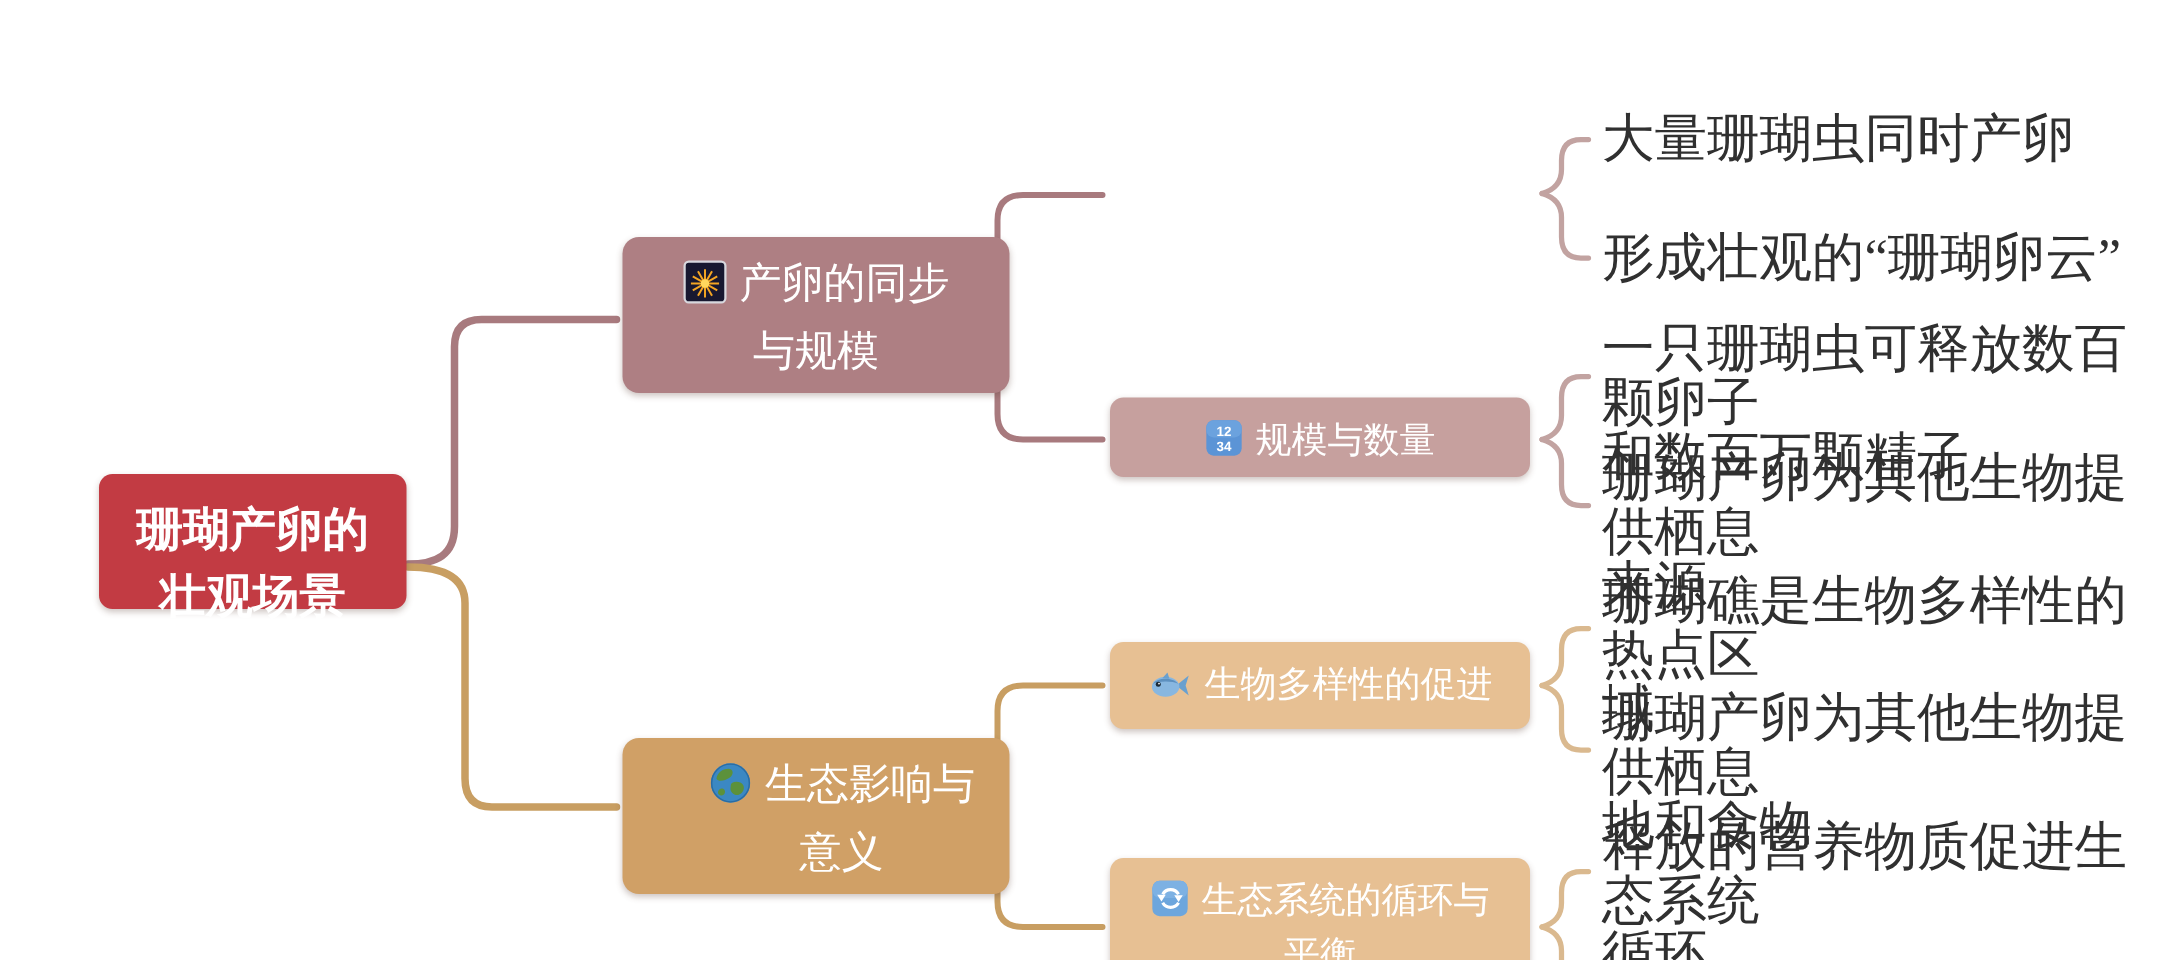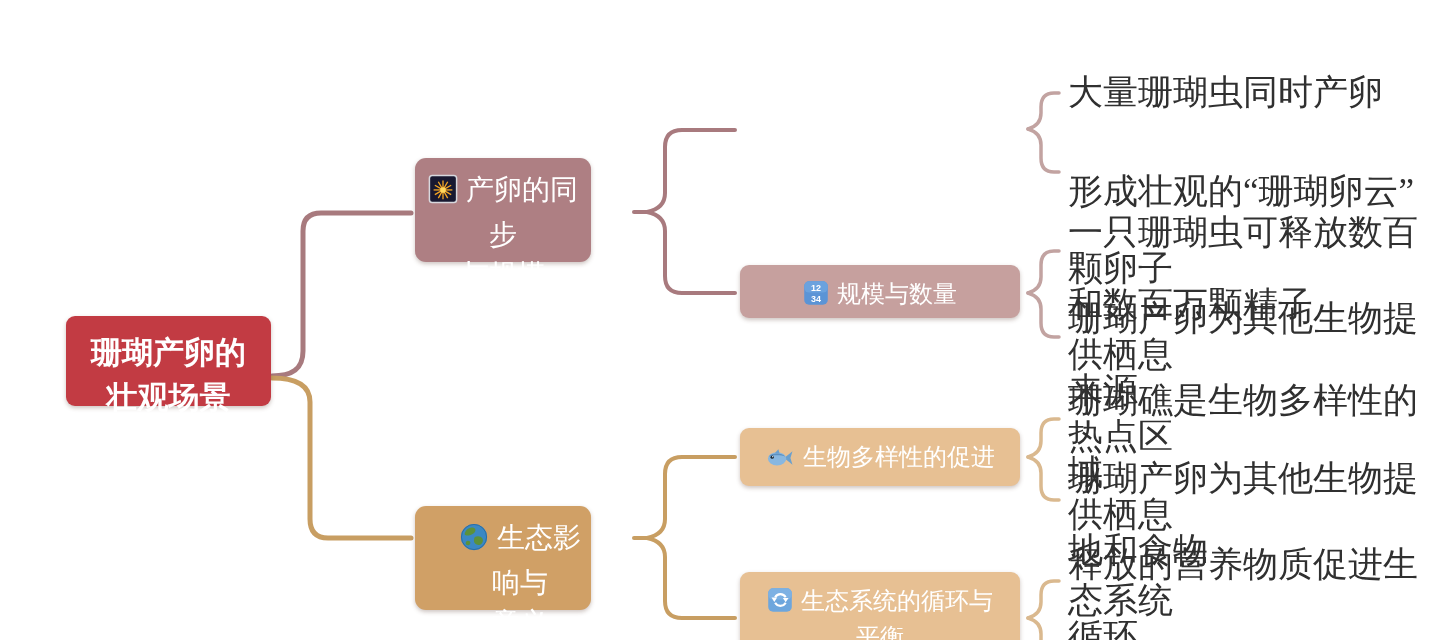--- a/index.html
+++ b/index.html
@@ -6,34 +6,34 @@
   .stage{position:relative;width:1455px;height:640px;background:#ffffff;overflow:hidden;
          font-family:"Liberation Serif","DejaVu Serif",serif;}
   .links{position:absolute;left:0;top:0;width:1455px;height:640px;pointer-events:none;}
   .node{position:absolute;box-sizing:border-box;text-align:center;color:var(--node-text);
         box-shadow:0 2px 4px rgba(90,60,50,0.30);}
   .node .lbl{white-space:pre-line;}
   .node .ic{display:inline-block;vertical-align:-0.18em;margin-right:8px;}
   .root{left:66px;top:316px;width:205px;height:90px;border-radius:9px;
         background:var(--root-bg);font-size:31px;font-weight:bold;line-height:45px;padding-top:14px;}
   .branch1{left:415px;top:158px;}
-  .branch2{left:415px;top:506px;padding-left:34px;}
-  .branch{width:176px;height:104px;border-radius:11px;font-size:28px;line-height:40px;padding-top:12px;}
+  .branch2{left:415px;top:492px;padding-left:34px;}
+  .branch{width:258px;height:104px;border-radius:11px;font-size:28px;line-height:40px;padding-top:12px;}
   .bg-branch-mauve{background:var(--branch-mauve-bg);}
   .bg-branch-tan{background:var(--branch-tan-bg);}
   .child{width:280px;border-radius:9px;font-size:24px;line-height:32px;}
   .bg-child-mauve{background:var(--child-mauve-bg);}
   .bg-child-tan{background:var(--child-tan-bg);}
   .child1{left:740px;top:101px;height:57px;padding-top:13px;}
   .child2{left:740px;top:265px;height:53px;padding-top:13px;}
   .child3{left:740px;top:428px;height:58px;padding-top:13px;}
   .child4{left:740px;top:572px;height:92px;padding-top:13px;}
   .leaf{position:absolute;left:1068px;width:352px;font-size:35px;line-height:36px;
         color:var(--leaf-text);white-space:pre-line;text-align:left;}
-  .leaf1{top:75px;}  .leaf2{top:154px;margin-top:20px;} .leaf3{top:215px;} .leaf4{top:301px;}
+  .leaf1{top:75px;}  .leaf2{top:154px;} .leaf3{top:215px;} .leaf4{top:301px;}
   .leaf5{top:383px;} .leaf6{top:461px;font-family:Liberation Serif, serif;} .leaf7{top:547px;}
 </style>
 </head>
 <body>
 
 <div class="stage">
 
   <svg class="links" viewBox="0 0 1455 640" fill="none" stroke-linecap="round" stroke-linejoin="round">
     <path stroke="var(--line-mauve)" stroke-width="5" d="M 272,376 C 291,376 303,370 303,351 L 303,231 Q 303,213 321,213 L 411,213"></path>
     <path stroke="var(--line-tan)" stroke-width="5" d="M 272,378 C 292,378 310,383 310,402 L 310,519 Q 310,538 328,538 L 411,538"></path>

